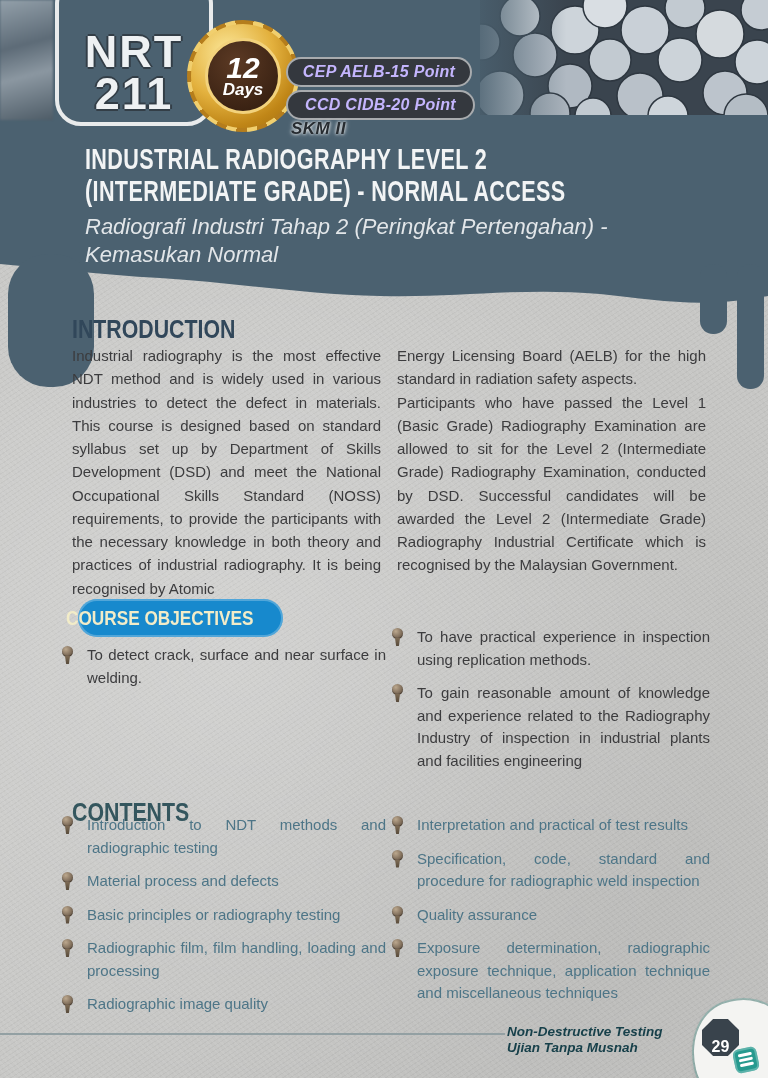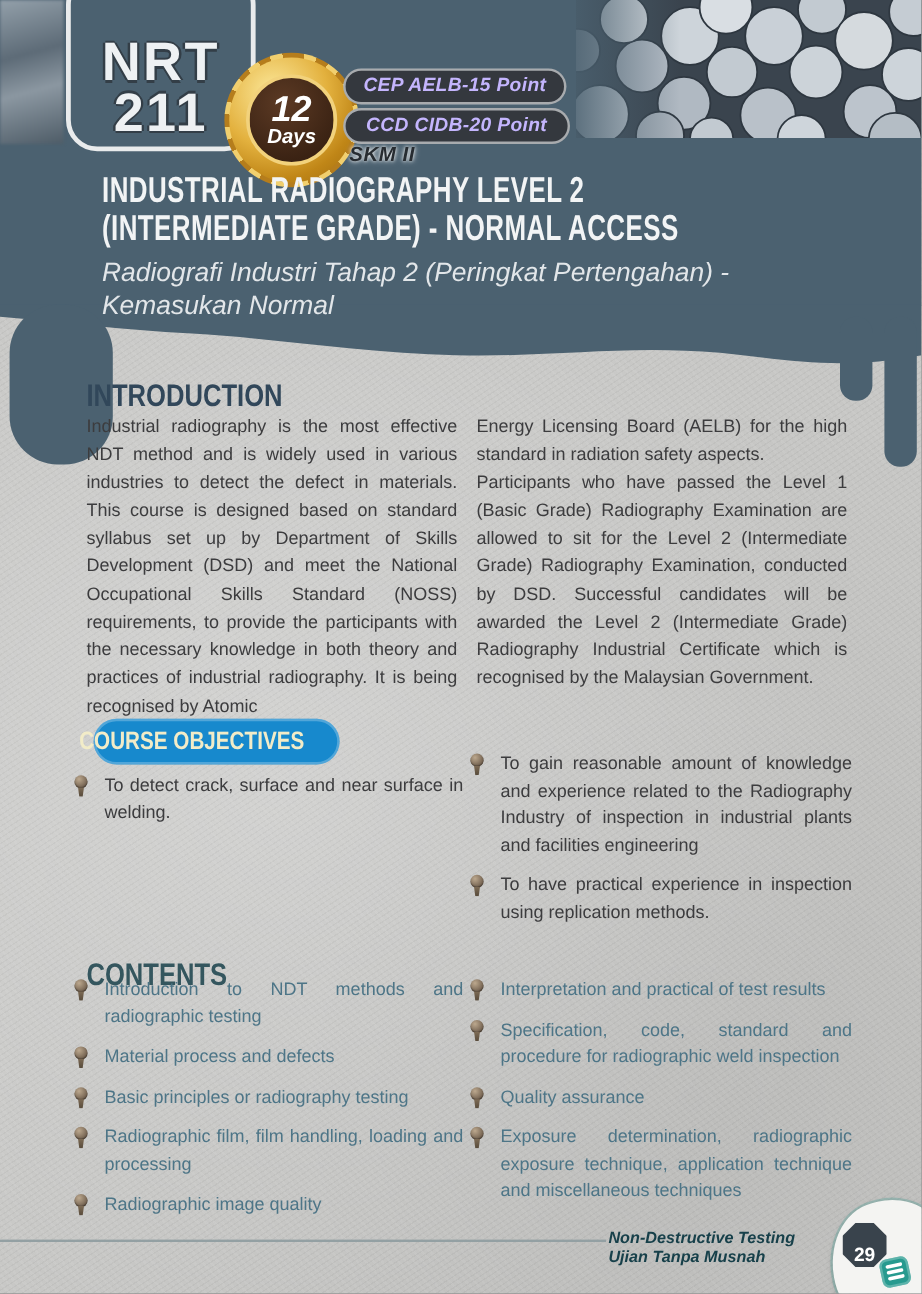--- a/index.html
+++ b/index.html
@@ -29,21 +29,21 @@
     position:absolute;left:55px;top:-22px;width:158px;height:148px;
     border:4px solid #e9ebec;border-radius:26px;background:#4b6170;
     display:flex;flex-direction:column;justify-content:flex-end;align-items:center;
     padding-bottom:8px;box-sizing:border-box;
   }
   .nrt-line{
     color:#eef1f3;font-weight:800;font-size:45px;line-height:.92;letter-spacing:2px;
     text-shadow:-2px 0 0 #333e47,2px 0 0 #333e47,0 -2px 0 #333e47,0 2px 0 #333e47;
   }
   
-  .medal{position:absolute;left:191px;top:48px;width:104px;height:104px;}
+  .medal{position:absolute;left:191px;top:24px;width:104px;height:104px;}
   .medal .scallop{
     position:absolute;inset:-4px;border-radius:50%;
     background:repeating-conic-gradient(#b57d1c 0 11deg,#f1cf6e 11deg 22deg);
   }
   .medal .ring{
     position:absolute;inset:0;border-radius:50%;
     background:radial-gradient(circle at 35% 28%,#fce89a,#e3b13e 45%,#c08617 72%,#9c6a10 100%);
   }
   .medal .core{
     position:absolute;inset:14px;border-radius:50%;background:radial-gradient(circle at 40% 30%,#5c3a24,#3a2213 75%);
@@ -229,25 +229,25 @@
   <div class="blist obj-left dark-items">
     <div class="bullet-item">
       <span class="screw"></span>
       <span class="txt">To detect crack, surface and near surface in welding.</span>
     </div>
   </div>
 
   <div class="blist obj-right dark-items">
     <div class="bullet-item">
       <span class="screw"></span>
+      <span class="txt">To have practical experience in inspection using replication methods.</span>
+    </div>
+    <div class="bullet-item">
+      <span class="screw"></span>
       <span class="txt">To gain reasonable amount of knowledge and experience related to the Radiography Industry of inspection in industrial plants and facilities engineering</span>
-    </div>
-    <div class="bullet-item">
-      <span class="screw"></span>
-      <span class="txt">To have practical experience in inspection using replication methods.</span>
     </div>
   </div>
 
   <div class="h-slab h-contents"><span class="cond" style="transform:scaleX(.82)">CONTENTS</span></div>
 
   <div class="blist cont-left teal-items">
     <div class="bullet-item">
       <span class="screw"></span>
       <span class="txt">Introduction to NDT methods and radiographic testing</span>
     </div>

